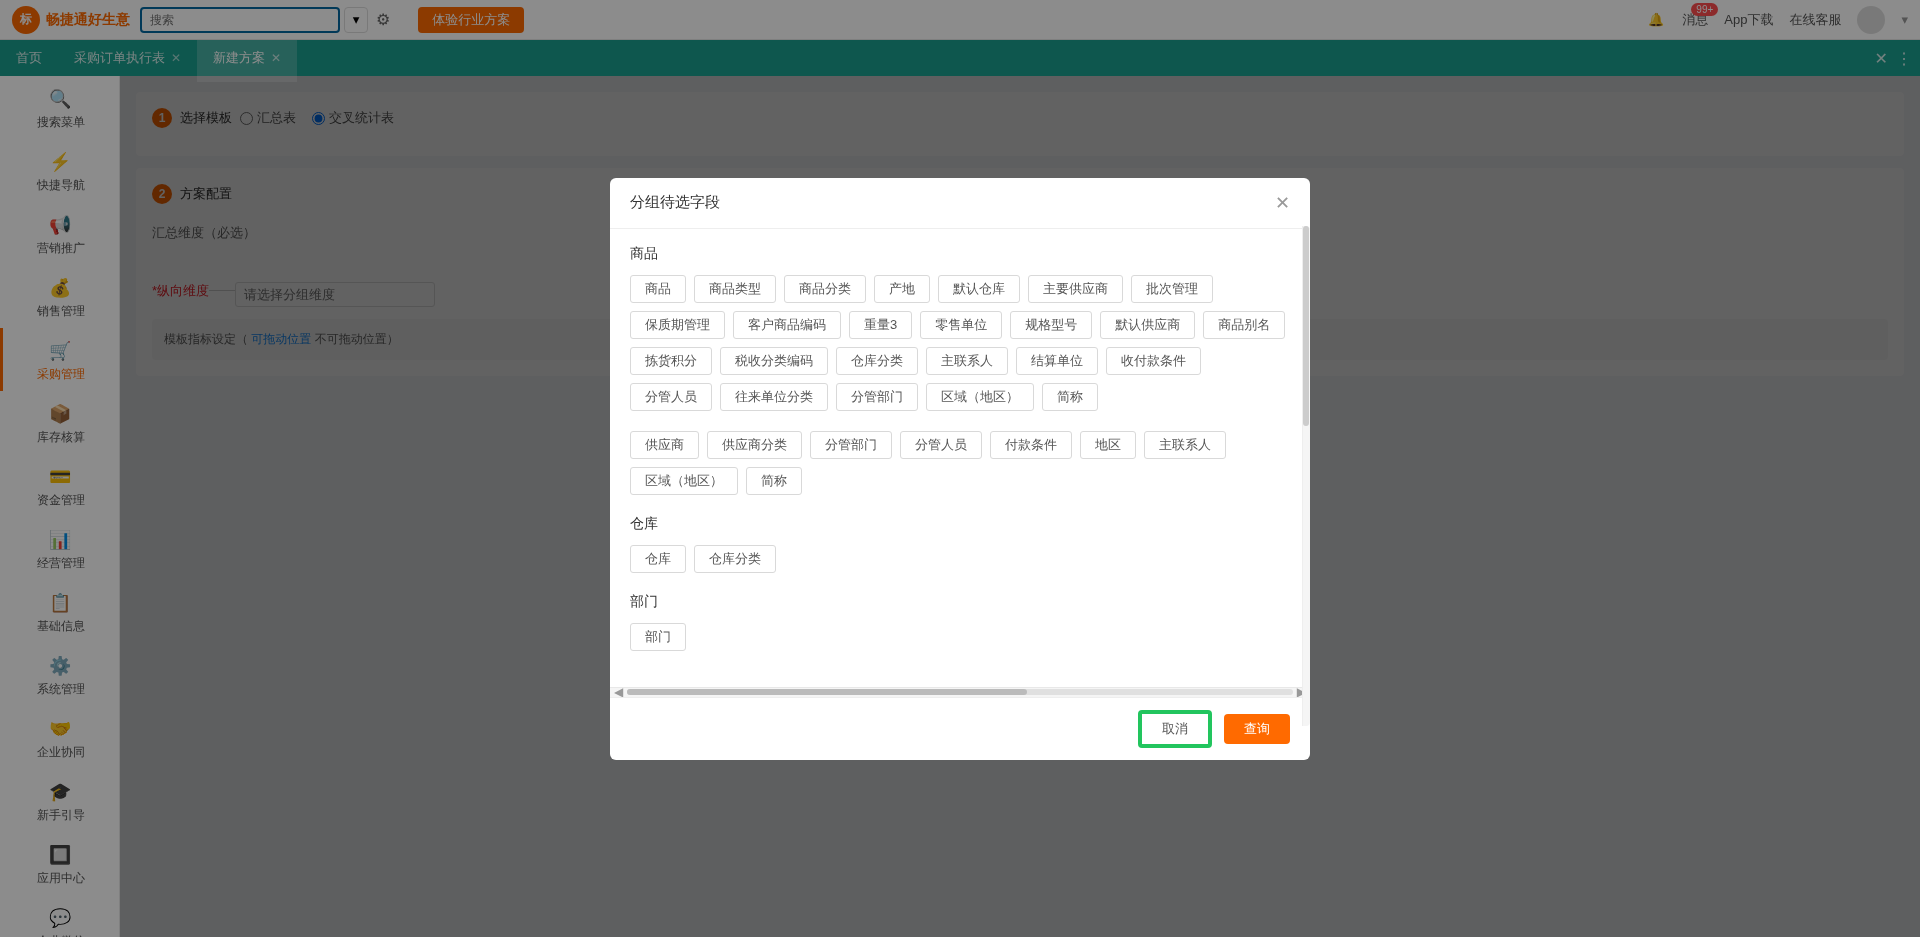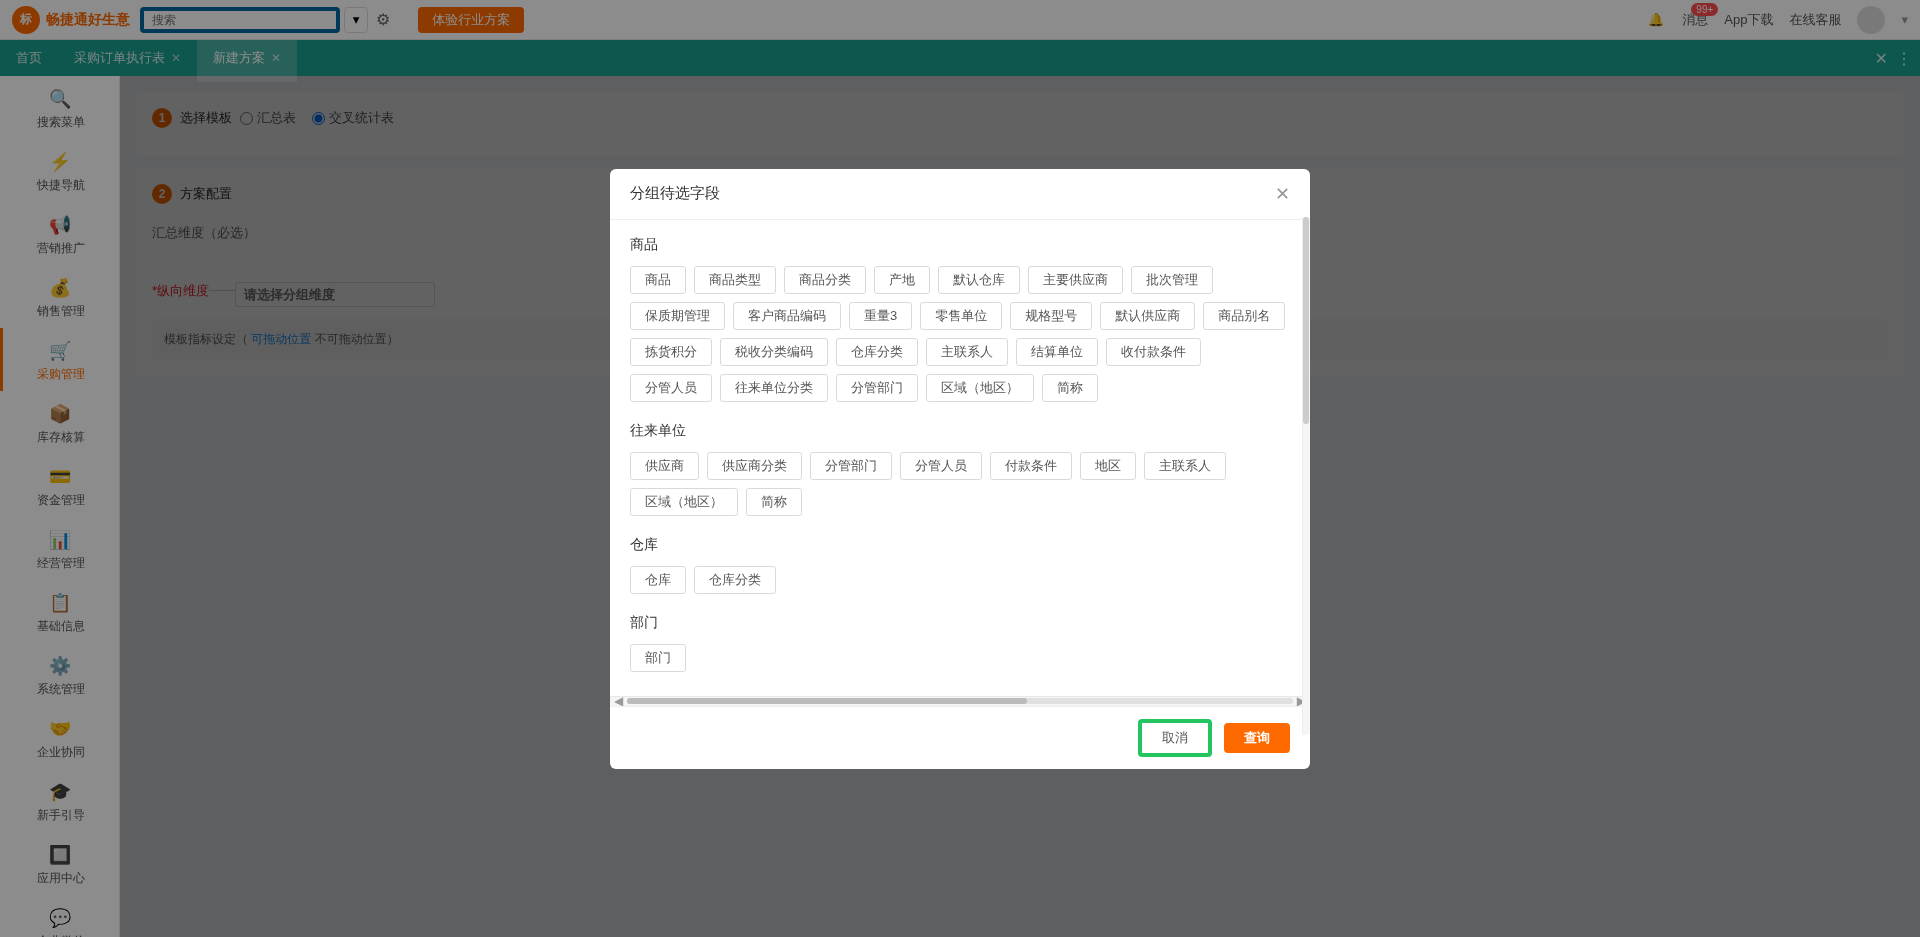--- a/index.html
+++ b/index.html
@@ -30,21 +30,21 @@
       width: 28px; height: 28px;
       background: #ff6a00;
       border-radius: 50%;
       display: flex; align-items: center; justify-content: center;
       color: white; font-weight: bold; font-size: 12px;
     }
     .top-search {
       flex: 1;
       max-width: 200px;
       height: 26px;
-      border: 4px solid #0369a1;
+      border: 2px solid #0369a1;
       border-radius: 4px;
       padding: 0 8px;
       font-size: 12px;
       margin-left: 8px;
     }
     .top-dropdown-btn {
       margin-left: 4px;
       width: 24px; height: 26px;
       border: 1px solid #ddd;
       background: #fff;
@@ -310,21 +310,20 @@
       font-size: 13px;
     }
     .btn-confirm {
       background: #ff6a00;
       color: white;
       border: none;
       padding: 6px 20px;
       border-radius: 4px;
       cursor: pointer;
       font-size: 13px;
-      font-weight: bold;
     }
 
     
     .modal-vscroll {
       position: absolute;
       right: 0;
       top: 48px;
       bottom: 34px;
       width: 8px;
       background: #f5f5f5;
@@ -466,21 +465,21 @@
 
   <div class="step-card">
     <div class="step-header">
       <div class="step-num">2</div>
       <span class="step-title">方案配置</span>
     </div>
     <div style="padding: 8px 0; color: #666; font-size: 13px;">汇总维度（必选）</div>
     <div style="display:flex; gap:0; margin-bottom:12px; align-items:flex-start;margin-top:32px;">
       <span style="color:#f5222d;font-size:13px;">*纵向维度</span>
       <span style="color:#ccc">——</span>
-      <input style="border: 1px solid rgb(221, 221, 221); border-radius: 3px; padding: 4px 8px; width: 200px; font-size: 13px; font-weight: bold;" placeholder="请选择分组维度">
+      <input style="border: 1px solid rgb(221, 221, 221); border-radius: 3px; padding: 4px 8px; width: 200px; font-size: 13px;" placeholder="请选择分组维度">
     </div>
     <div style="background:#f9f9f9;padding:12px;border-radius:4px;color:#666;font-size:12px;">
       <span>模板指标设定（</span>
       <span style="color:#1890ff;cursor:pointer;">可拖动位置</span>
       <span>不可拖动位置）</span>
     </div>
   </div>
 </div>
 
 <div class="modal-overlay">
@@ -518,21 +517,20 @@
           <div class="field-tag">收付款条件</div>
           <div class="field-tag">分管人员</div>
           <div class="field-tag">往来单位分类</div>
           <div class="field-tag">分管部门</div>
           <div class="field-tag">区域（地区）</div>
           <div class="field-tag">简称</div>
         </div>
       </div>
 
       <div class="field-section">
-        <div class="field-section-title">往来单位</div>
         <div class="field-tags">
           <div class="field-tag">供应商</div>
           <div class="field-tag">供应商分类</div>
           <div class="field-tag">分管部门</div>
           <div class="field-tag">分管人员</div>
           <div class="field-tag">付款条件</div>
           <div class="field-tag">地区</div>
           <div class="field-tag">主联系人</div>
           <div class="field-tag">区域（地区）</div>
           <div class="field-tag">简称</div>

